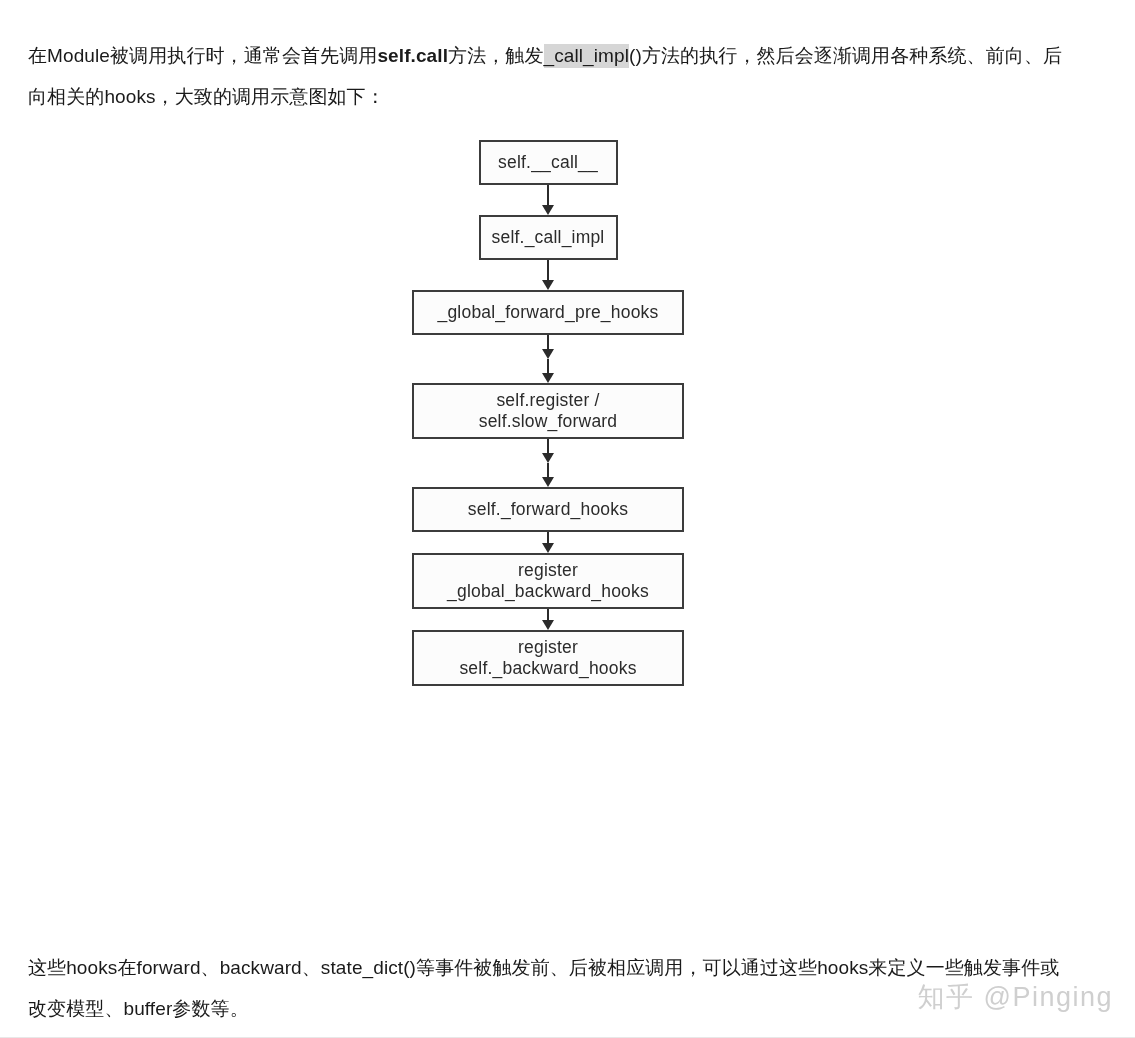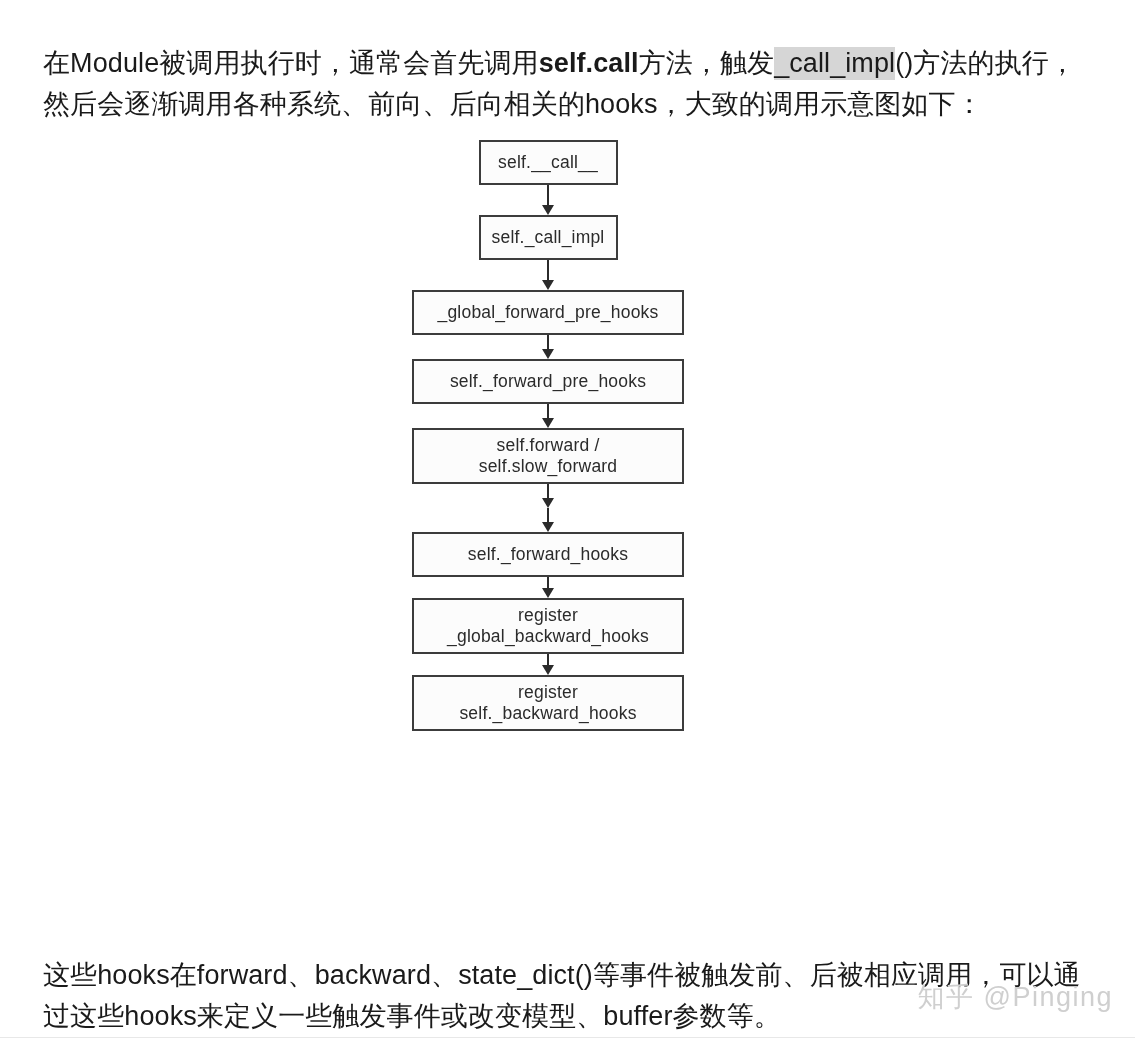--- a/index.html
+++ b/index.html
@@ -21,23 +21,23 @@
     position: relative;
     width: 1135px;
     height: 1038px;
     background: #ffffff;
     border-bottom: 1px solid #e8e8e8;
   }
 
   
   .para {
     position: absolute;
-    left: 43px;
+    left: 28px;
     width: 1040px;
-    font-size: 27px;
+    font-size: 19px;
     line-height: 41px;
     letter-spacing: 0.1px;
     color: #1a1a1a;
     font-weight: 400;
   }
   .para-top { top: 16px; }
   .para-bottom { top: 928px; }
 
   .bold { font-weight: 700; }
   .hl {
@@ -150,31 +150,28 @@
 
       <div class="node w-wide">
         <span>_global_forward_pre_hooks</span>
       </div>
 
       <div class="arrow gap-22">
         <div class="shaft"></div>
         <div class="head"></div>
       </div>
 
-      <div class="node w-wide">
-        <span>self._forward_pre_hooks</span>
-      </div>
 
       <div class="arrow gap-22">
         <div class="shaft"></div>
         <div class="head"></div>
       </div>
 
       <div class="node w-wide two-line">
-        <span>self.forward /</span>
+        <span>self.register /</span>
         <span class="line2">self.slow_forward</span>
       </div>
 
       <div class="arrow gap-22">
         <div class="shaft"></div>
         <div class="head"></div>
       </div>
 
 
       <div class="arrow gap-22">

